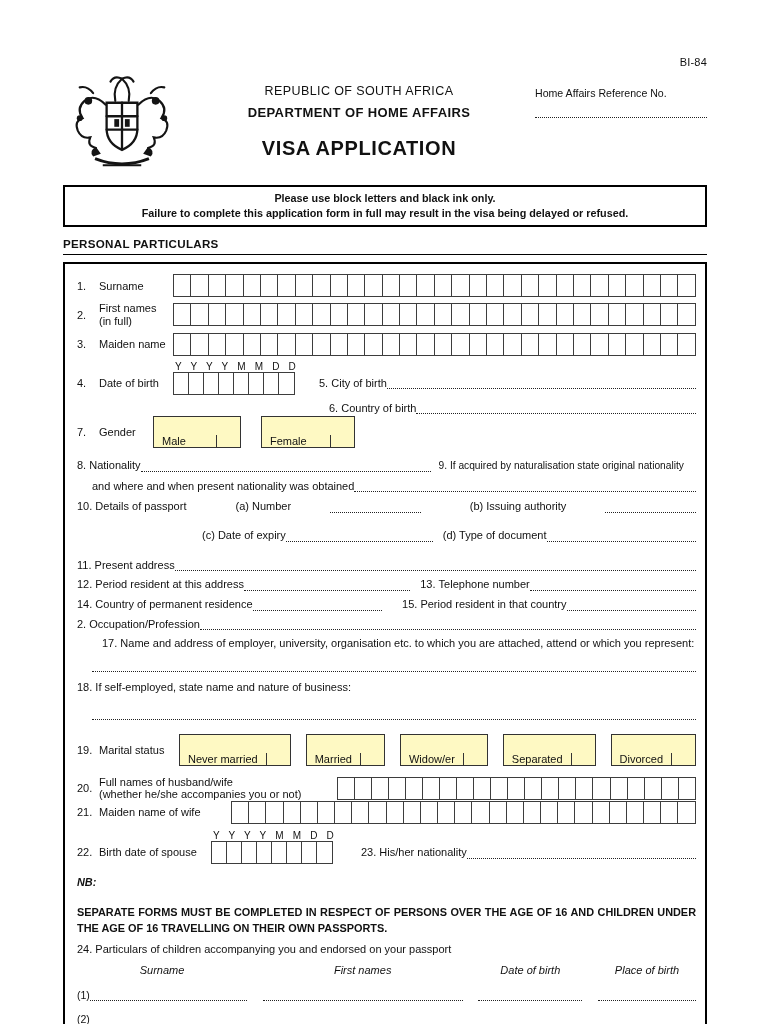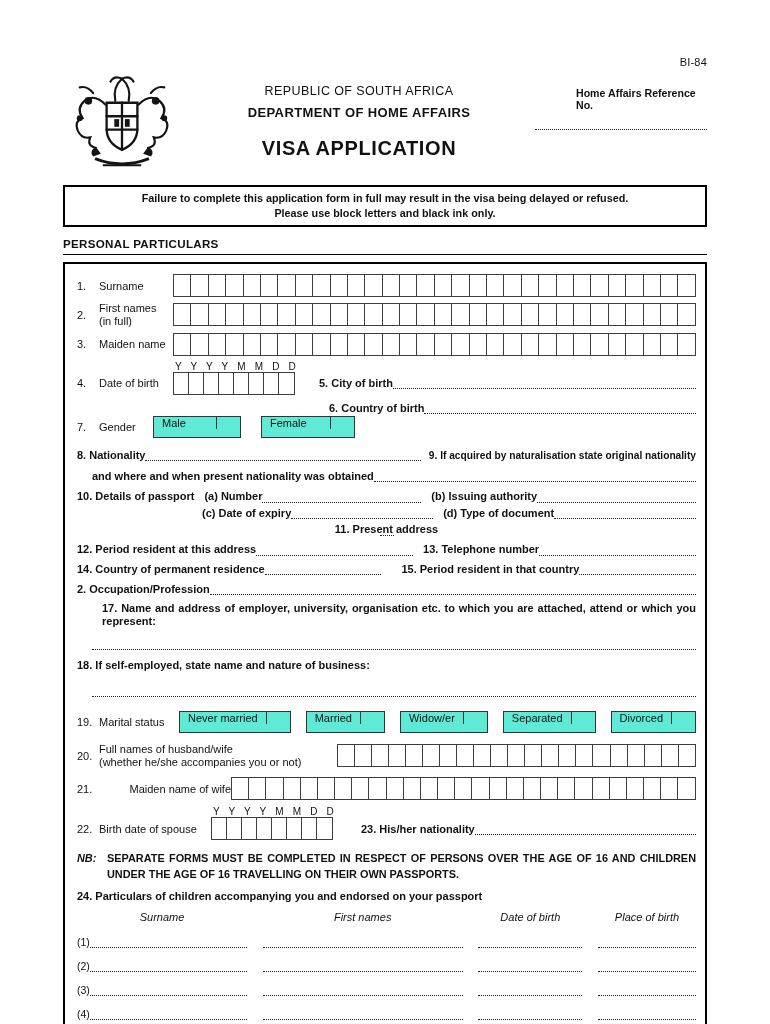--- a/index.html
+++ b/index.html
@@ -8,47 +8,47 @@
         position:relative;overflow:hidden;}
   .bi-code{text-align:right;font-size:11px;letter-spacing:.2px;}
   
   .header{display:flex;margin-top:4px;}
   .arms{flex:0 0 120px;height:100px;}
   .head-center{flex:1;text-align:center;padding-top:12px;}
   .republic{font-size:12.5px;letter-spacing:.4px;}
   .dept{font-size:13px;font-weight:bold;letter-spacing:.4px;margin-top:7px;}
   .visa-title{font-size:20px;font-weight:bold;letter-spacing:.6px;margin-top:17px;}
   .head-right{flex:0 0 172px;padding-top:15px;}
-  .ref-label{font-size:10.6px;font-weight:bold;margin-left:41px;}
+  .ref-label{font-size:10.6px;font-weight:normal;}
   .ref-line{border-bottom:1.6px dotted #222;height:18px;}
   
   .notice{border:2px solid #000;margin-top:13px;padding:4px 6px;text-align:center;
           font-size:10.8px;font-weight:bold;line-height:1.4;}
   .section-title{font-size:11.6px;font-weight:bold;letter-spacing:.3px;margin-top:10px;
           padding-bottom:4px;border-bottom:1.7px solid #000;}
   
   .bigbox{border:2px solid #000;margin-top:7px;padding:8px 9px 6px 12px;font-size:11px;}
   .frow{display:flex;align-items:center;}
-  .bline{display:flex;align-items:center;line-height:1.15;font-weight:bold;}
+  .bline{display:flex;align-items:flex-end;line-height:1.15;}
   .num{flex:0 0 22px;}
   .dots{flex:1;border-bottom:1.4px dotted #222;height:11px;min-width:14px;}
   .dots-fixed{border-bottom:1.4px dotted #222;height:11px;}
   
   .boxrow{display:flex;flex:1;}
   .cbox{flex:1;min-width:0;height:21px;border:1.5px solid #3d3d3d;margin-left:-1.5px;background:#fff;}
   .boxrow .cbox:first-child{margin-left:0;}
   .dateboxes{flex:0 0 auto;width:128px;}
   .dateboxes .cbox{flex:0 0 14.5px;}
   .legend{font-size:10px;letter-spacing:3.2px;color:#111;}
   
-  .opt{display:flex;align-items:flex-start;border:1.6px solid #333;height:22px;box-sizing:border-box;background:#5eead4;}
+  .opt{display:flex;align-items:flex-end;border:1.6px solid #333;height:32px;box-sizing:border-box;background:#fef9c3;}
   .opt-label{display:flex;align-items:center;padding:0 8px;border-right:1.6px solid #333;font-size:11px;}
   .opt-check{width:23px;}
   
-  .nb{display:flex;font-weight:bold;font-size:10.9px;line-height:1.45;margin-top:11px;}
+  .nb{display:flex;font-weight:bold;font-size:10.9px;line-height:1.45;margin-top:11px;flex-direction:column;}
   .nb-prefix{flex:0 0 30px;font-style:italic;}
   .nb-text{flex:1;text-align:justify;}
   
   .ct-row{display:flex;justify-content:space-between;align-items:flex-end;}
   .ct-c1{width:170px;display:flex;align-items:flex-end;}
   .ct-c2{width:200px;}
   .ct-c3{width:104px;}
   .ct-c4{width:98px;}
   .ct-head{font-style:italic;font-size:11px;text-align:center;}
   .nowrap{white-space:nowrap;}
@@ -96,22 +96,22 @@
       <div class="dept">DEPARTMENT OF HOME AFFAIRS</div>
       <div class="visa-title">VISA APPLICATION</div>
     </div>
     <div class="head-right">
       <div class="ref-label">Home Affairs Reference No.</div>
       <div class="ref-line"></div>
     </div>
   </div>
 
   <div class="notice">
+    <div>Please use block letters and black ink only.</div>
     <div>Failure to complete this application form in full may result in the visa being delayed or refused.</div>
-    <div>Please use block letters and black ink only.</div>
   </div>
 
   <div class="section-title">PERSONAL PARTICULARS</div>
 
   <div class="bigbox">
 
     <div class="frow" style="margin-top:2px;">
       <span class="num">1.</span>
       <span style="flex:0 0 74px;">Surname</span>
       <div class="boxrow">
@@ -267,35 +267,35 @@
     <div class="bline" style="margin-top:11px;">
       <span class="nowrap"><span>8.</span>&nbsp;<span>Nationality</span></span>
       <div class="dots" style="max-width:290px;"></div>
       <span class="nowrap" style="margin-left:8px;font-size:10.2px;"><span>9.</span>&nbsp;<span>If acquired by naturalisation state original nationality</span></span>
     </div>
     <div class="bline" style="margin-top:8px;margin-left:15px;">
       <span class="nowrap">and where and when present nationality was obtained</span>
       <div class="dots"></div>
     </div>
 
-    <div class="bline" style="margin-top:8px;">
+    <div class="bline" style="margin-top:8px;gap:39px;">
       <span class="nowrap"><span>10.</span>&nbsp;<span>Details of passport</span></span>
       <span class="nowrap" style="margin-left:10px;">(a) Number</span>
       <div class="dots" style="max-width:175px;"></div>
       <span class="nowrap" style="margin-left:10px;">(b) Issuing authority</span>
       <div class="dots"></div>
     </div>
-    <div class="bline" style="margin-top:4px;margin-left:125px;">
+    <div class="bline" style="margin-top:16px;margin-left:125px;">
       <span class="nowrap">(c) Date of expiry</span>
       <div class="dots" style="max-width:147px;"></div>
       <span class="nowrap" style="margin-left:10px;">(d) Type of document</span>
       <div class="dots"></div>
     </div>
 
-    <div class="bline" style="margin-top:3px;flex-direction:column;">
+    <div class="bline" style="margin-top:17px;">
       <span class="nowrap"><span>11.</span>&nbsp;<span>Present address</span></span>
       <div class="dots"></div>
     </div>
 
     <div class="bline" style="margin-top:7px;">
       <span class="nowrap"><span>12.</span>&nbsp;<span>Period resident at this address</span></span>
       <div class="dots" style="max-width:185px;"></div>
       <span class="nowrap" style="margin-left:10px;"><span>13.</span>&nbsp;<span>Telephone number</span></span>
       <div class="dots"></div>
     </div>
@@ -373,23 +373,23 @@
           <div class="cbox"></div>
           <div class="cbox"></div>
           <div class="cbox"></div>
           <div class="cbox"></div>
           <div class="cbox"></div>
           <div class="cbox"></div>
           <div class="cbox"></div>
         </div>
     </div>
 
-    <div class="frow" style="margin-top:9px;">
+    <div class="frow" style="margin-top:0;">
       <span class="num">21.</span>
-      <span style="flex:0 0 132px;text-align:right;">Maiden name of wife</span>
+      <span style="flex:0 0 132px;">Maiden name of wife</span>
       <div class="boxrow">
           <div class="cbox"></div>
           <div class="cbox"></div>
           <div class="cbox"></div>
           <div class="cbox"></div>
           <div class="cbox"></div>
           <div class="cbox"></div>
           <div class="cbox"></div>
           <div class="cbox"></div>
           <div class="cbox"></div>

